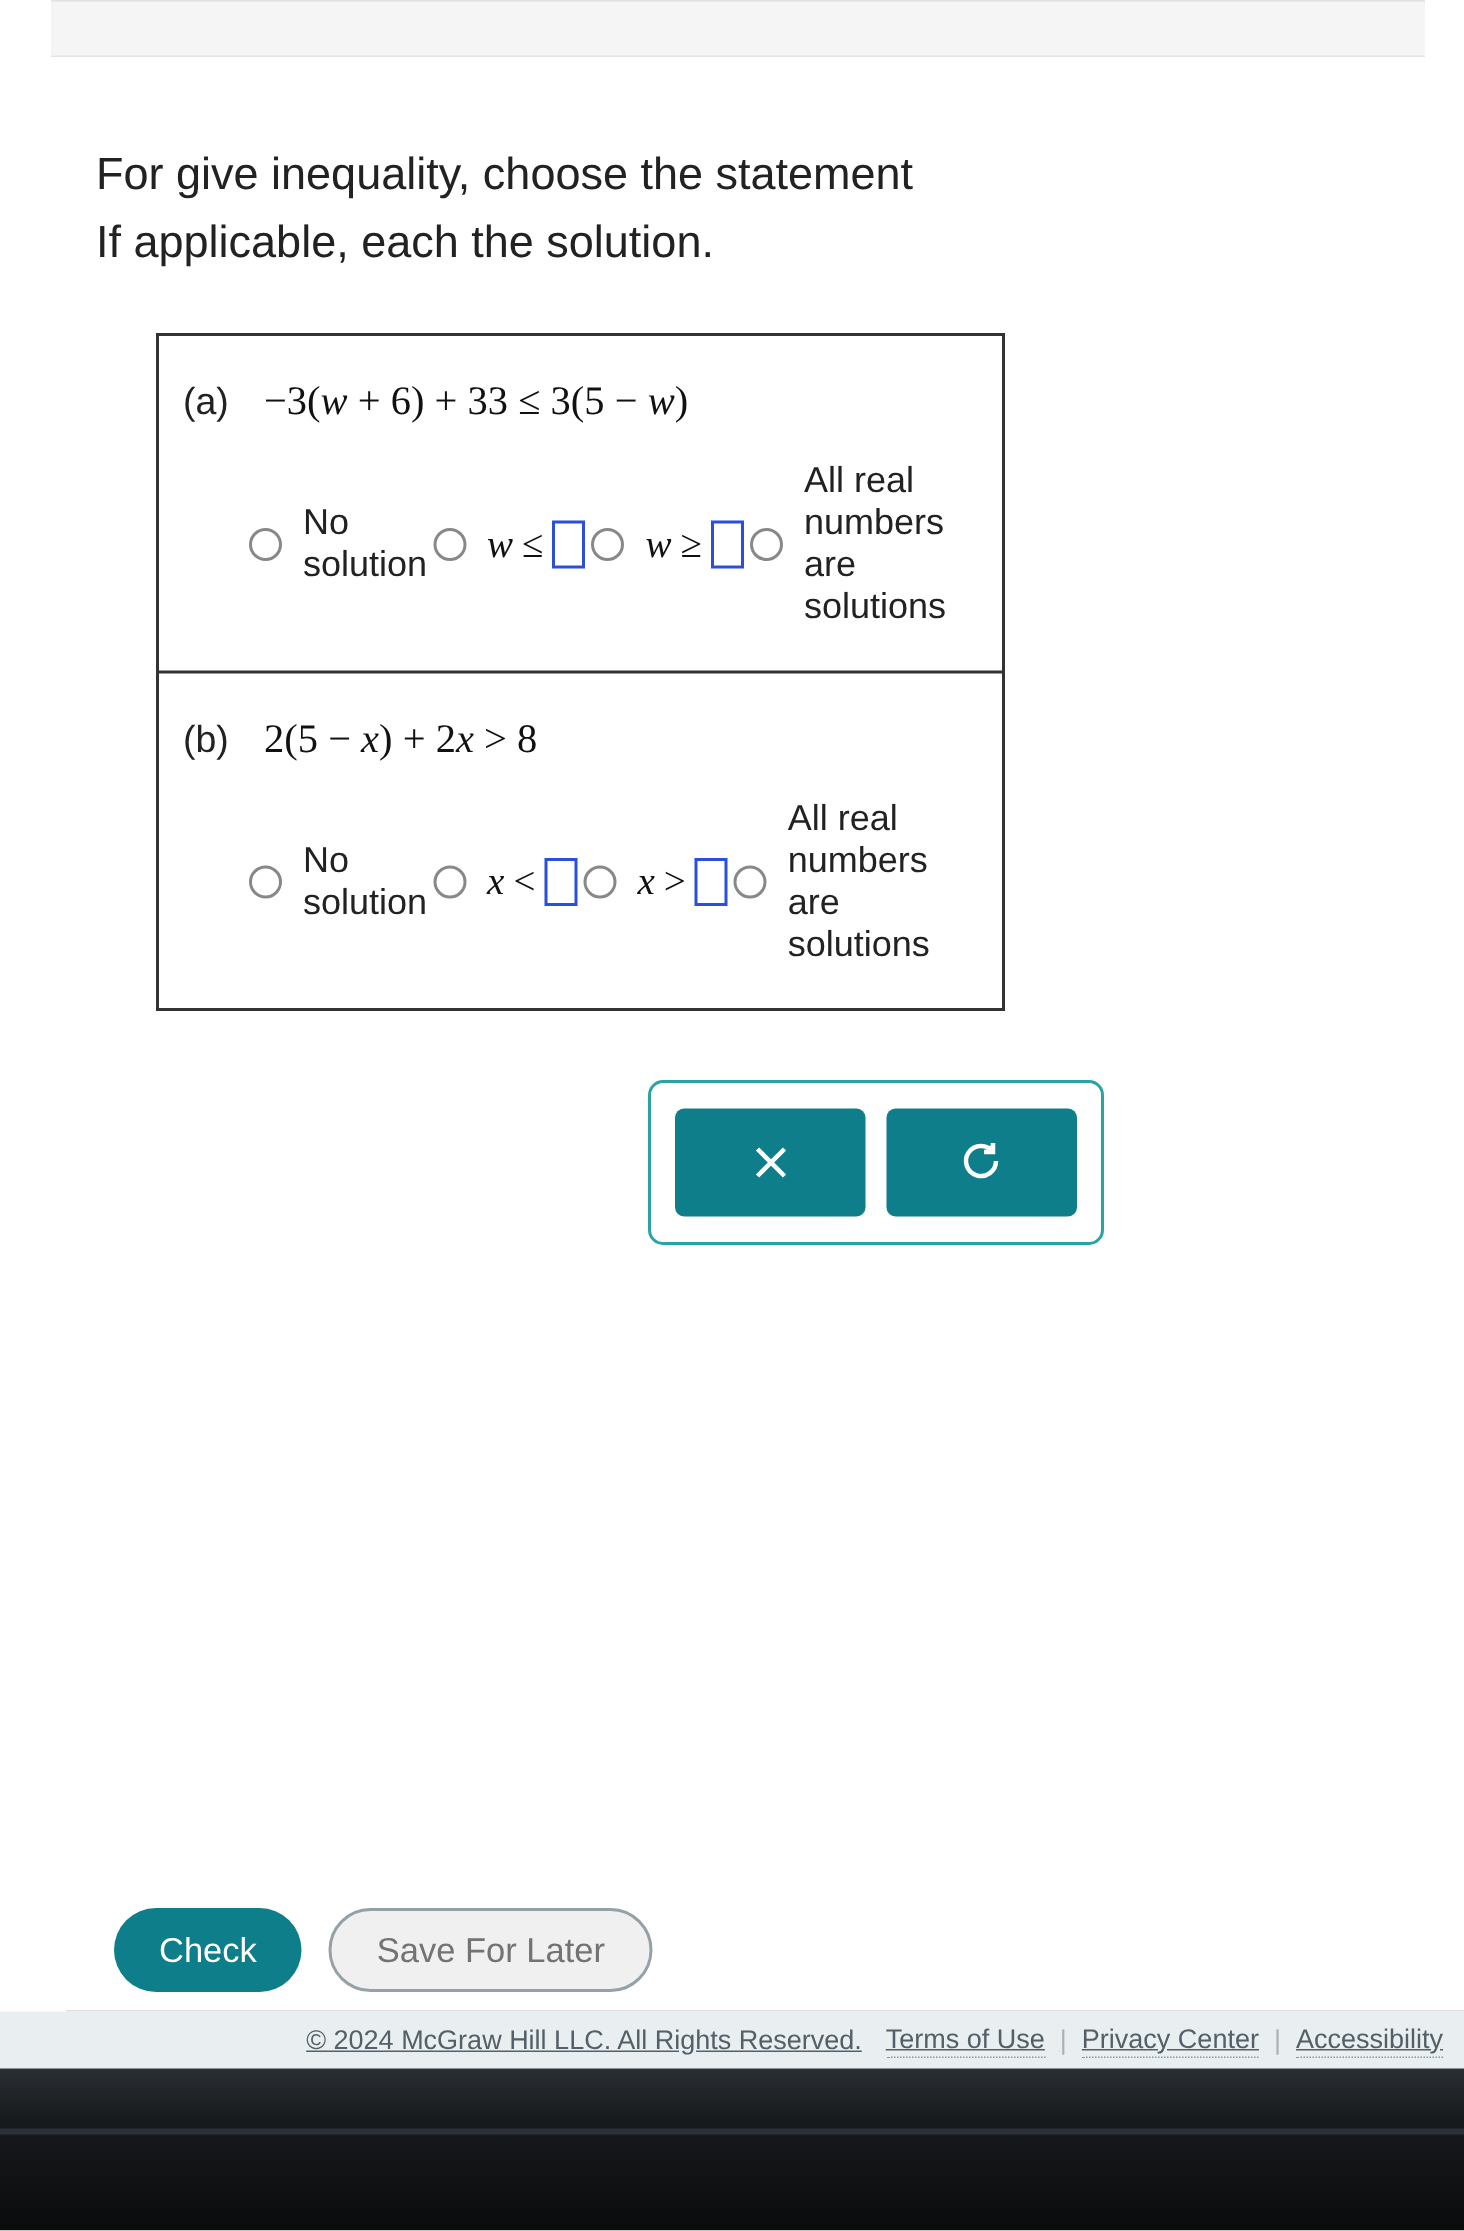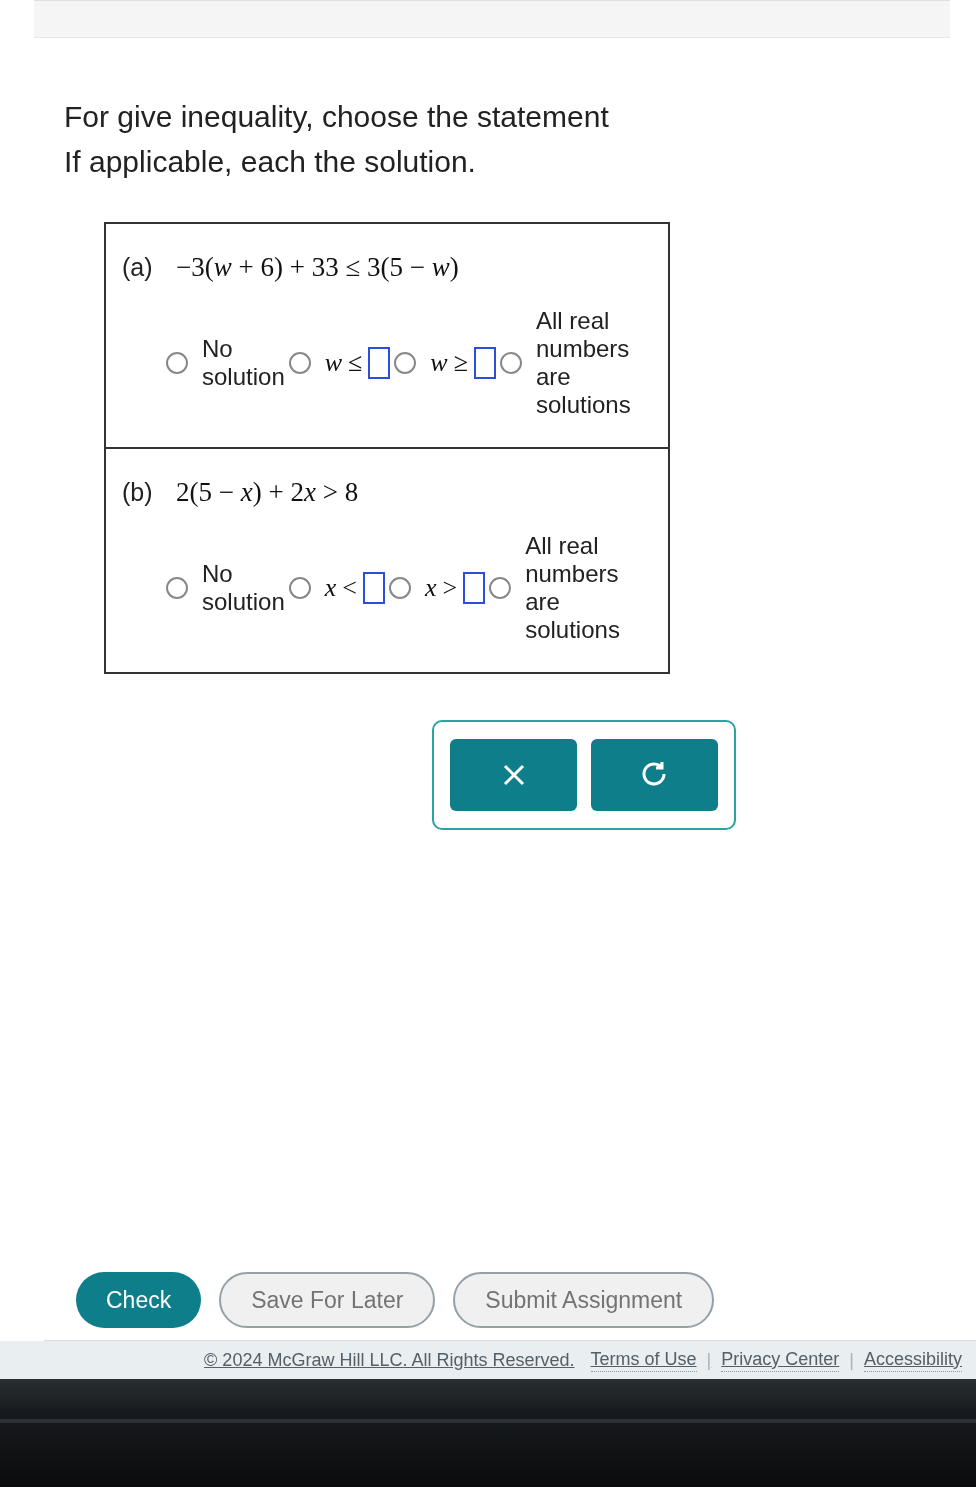--- a/index.html
+++ b/index.html
@@ -281,21 +281,20 @@
         <path d="M22 8 A10 10 0 1 0 24 14"></path>
         <polyline points="22,2 22,8 16,8" fill="#fff" stroke="#fff"></polyline>
       </svg>
     </div>
   </div>
 </div>
 
 <div class="bottom-bar">
   <div class="btn btn-primary">Check</div>
   <div class="btn btn-secondary">Save For Later</div>
-  <div class="btn btn-secondary">Submit Assignment</div>
 </div>
 
 <div class="footer">
   <span>© 2024 McGraw Hill LLC. All Rights Reserved.</span>
   <span style="width:8px"></span>
   <span class="link">Terms of Use</span>
   <span class="sep">|</span>
   <span class="link">Privacy Center</span>
   <span class="sep">|</span>
   <span class="link">Accessibility</span>

